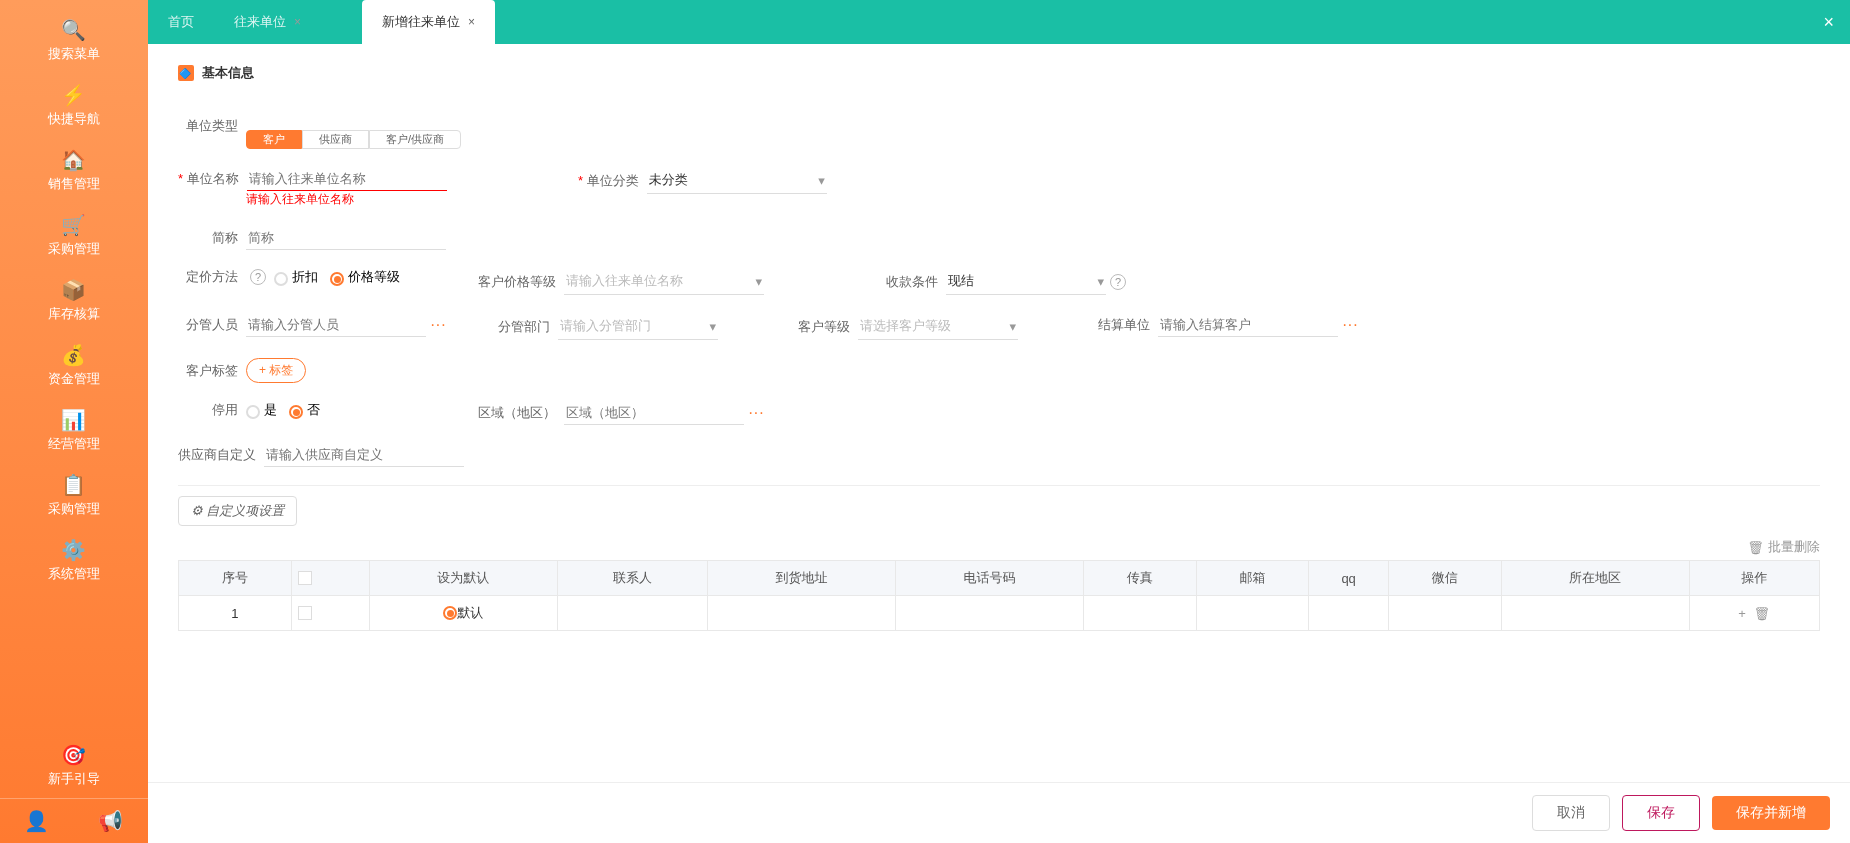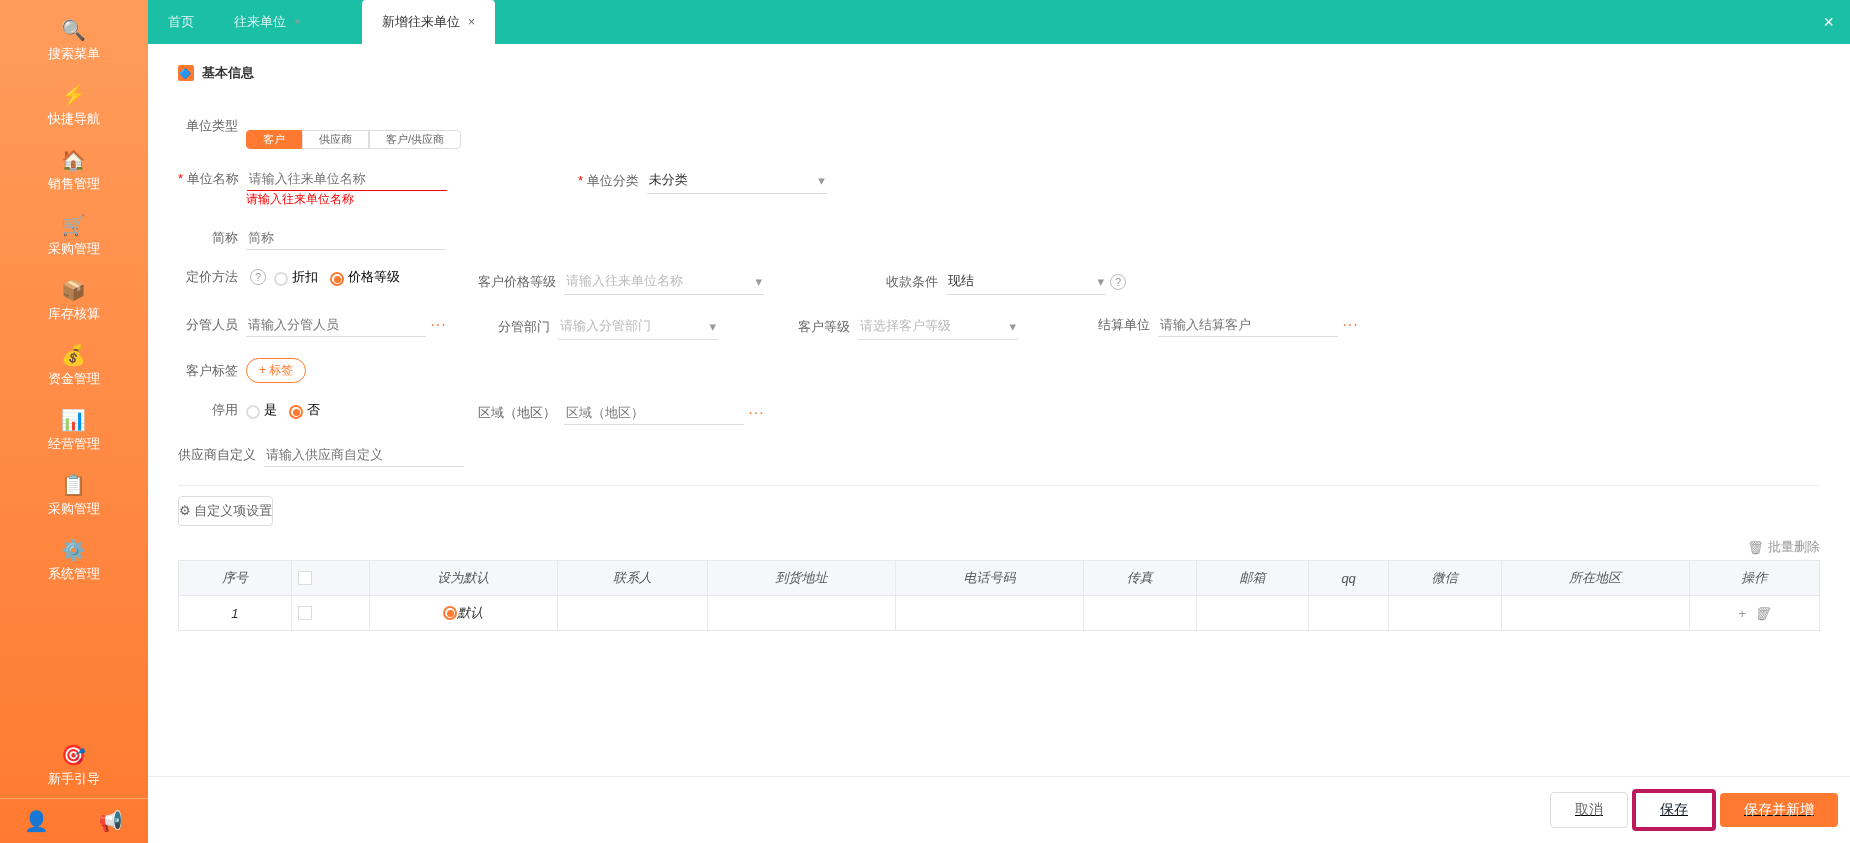--- a/index.html
+++ b/index.html
@@ -240,25 +240,26 @@
     
     .divider { border: none; border-top: 1px solid #eee; margin: 10px 0; }
 
     
     .custom-btn {
       display: flex;
       align-items: center;
       gap: 6px;
       border: 1px solid #ddd;
       border-radius: 4px;
-      padding: 5px 0;
+      padding: 5px 12px;
       cursor: pointer;
       color: #666;
       background: #fff;
       margin-bottom: 12px;
+      font-style: italic;
     }
 
     
     .table-section { margin-top: 8px; }
     .table-header-row {
       display: flex;
       justify-content: flex-end;
       margin-bottom: 4px;
     }
     .batch-delete {
@@ -266,21 +267,20 @@
       cursor: pointer;
       font-size: 12px;
       display: flex;
       align-items: center;
       gap: 4px;
     }
     table {
       width: 100%;
       border-collapse: collapse;
       font-size: 13px;
-      font-style: italic;
     }
     th {
       background: #f5f7fa;
       border: 1px solid #e8e8e8;
       padding: 8px 6px;
       text-align: center;
       color: #555;
       font-weight: normal;
     }
     td {
@@ -290,43 +290,42 @@
       color: #333;
     }
     .table-action { display: flex; align-items: center; justify-content: center; gap: 8px; }
     .table-action span { cursor: pointer; color: #999; }
 
     
     .footer {
       display: flex;
       justify-content: flex-end;
       align-items: center;
-      gap: 4px;
-      padding: 12px 12px;
+      gap: 12px;
+      padding: 12px 20px;
       background: #fff;
       border-top: 1px solid #eee;
       flex-shrink: 0;
-      text-decoration: underline;
     }
     .btn {
       padding: 8px 24px;
       border-radius: 4px;
       cursor: pointer;
       font-size: 14px;
       border: none;
     }
     .btn-cancel {
       background: #fff;
       border: 1px solid #ddd;
       color: #666;
     }
     .btn-save {
       background: #fff;
-      border: 4px solid #be185d;
-      color: #0f172a;
+      border: 1px solid #be185d;
+      color: #be185d;
     }
     .btn-save-add {
       background: #ff7a30;
       color: #fff;
     }
 
     
     .help-icon {
       width: 16px;
       height: 16px;

